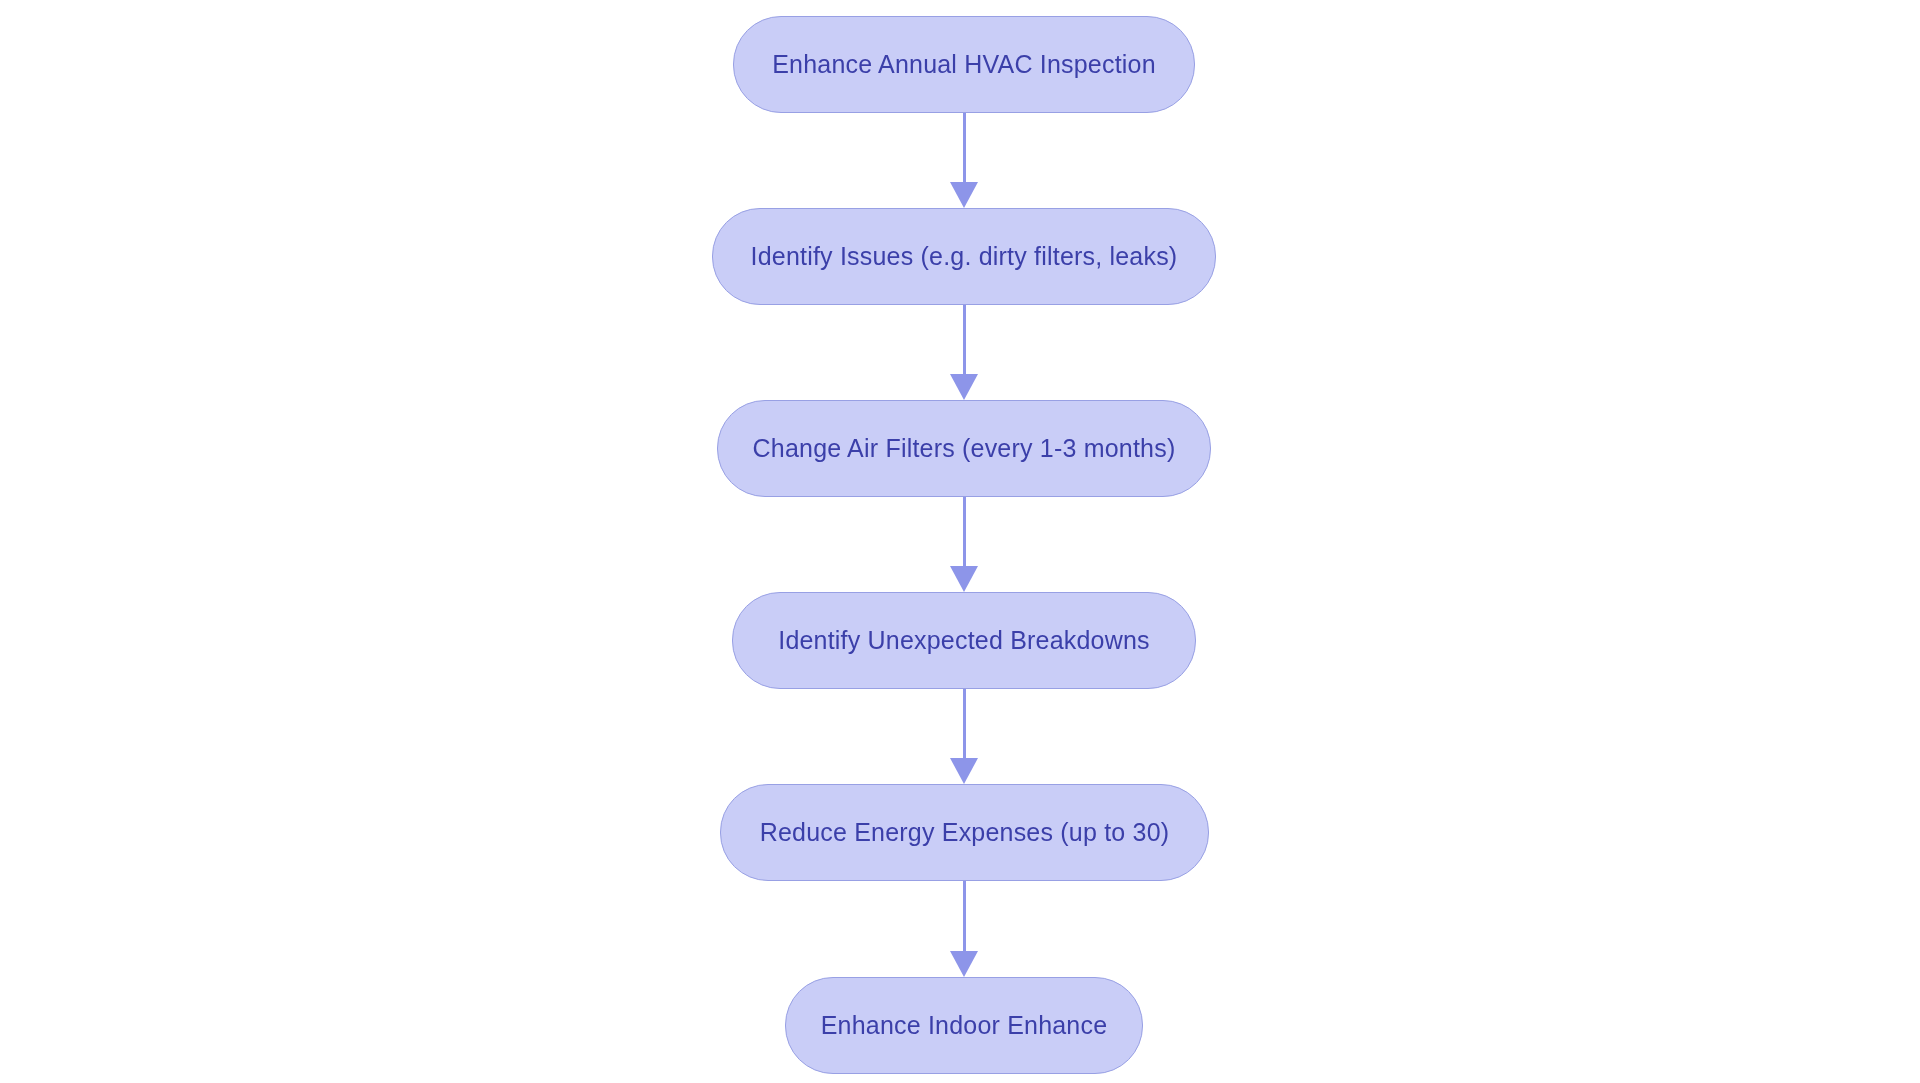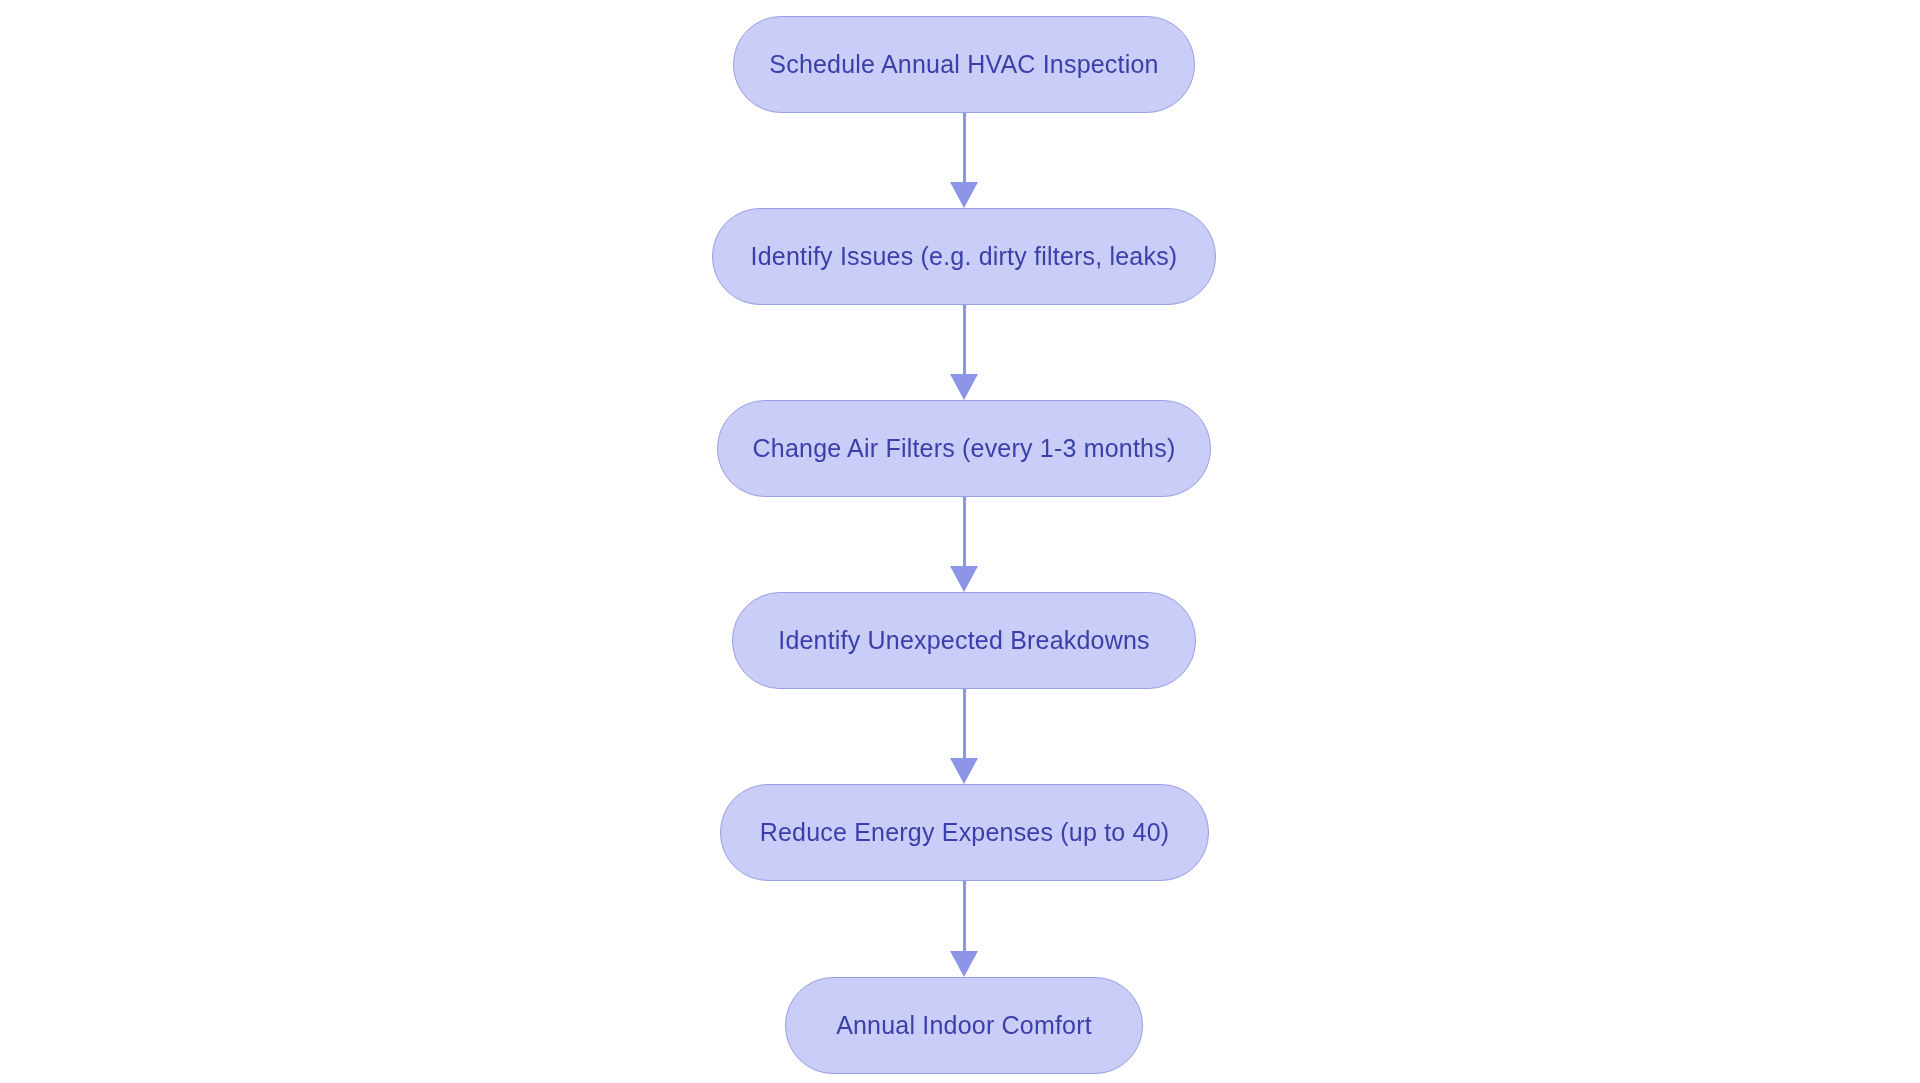--- a/index.html
+++ b/index.html
@@ -64,21 +64,21 @@
   #arrow-2 { top: 497px; height: 95px; }
   #arrow-3 { top: 689px; height: 95px; }
   #arrow-4 { top: 881px; height: 96px; }
 </style>
 </head>
 <body>
 
 <div class="canvas">
 
   <div id="node-0" class="flow-node">
-    <span>Schedule Annual HVAC Inspection</span>
+    <span>Enhance Annual HVAC Inspection</span>
   </div>
 
   <div id="arrow-0" class="flow-arrow">
     <div class="arrow-line"></div>
     <div class="arrow-head"></div>
   </div>
 
   <div id="node-1" class="flow-node">
     <span>Identify Issues (e.g. dirty filters, leaks)</span>
   </div>
@@ -100,25 +100,25 @@
   <div id="node-3" class="flow-node">
     <span>Identify Unexpected Breakdowns</span>
   </div>
 
   <div id="arrow-3" class="flow-arrow">
     <div class="arrow-line"></div>
     <div class="arrow-head"></div>
   </div>
 
   <div id="node-4" class="flow-node">
-    <span>Reduce Energy Expenses (up to 40)</span>
+    <span>Reduce Energy Expenses (up to 30)</span>
   </div>
 
   <div id="arrow-4" class="flow-arrow">
     <div class="arrow-line"></div>
     <div class="arrow-head"></div>
   </div>
 
   <div id="node-5" class="flow-node">
-    <span>Annual Indoor Comfort</span>
+    <span>Enhance Indoor Enhance</span>
   </div>
 
 </div>
 
 </body></html>

